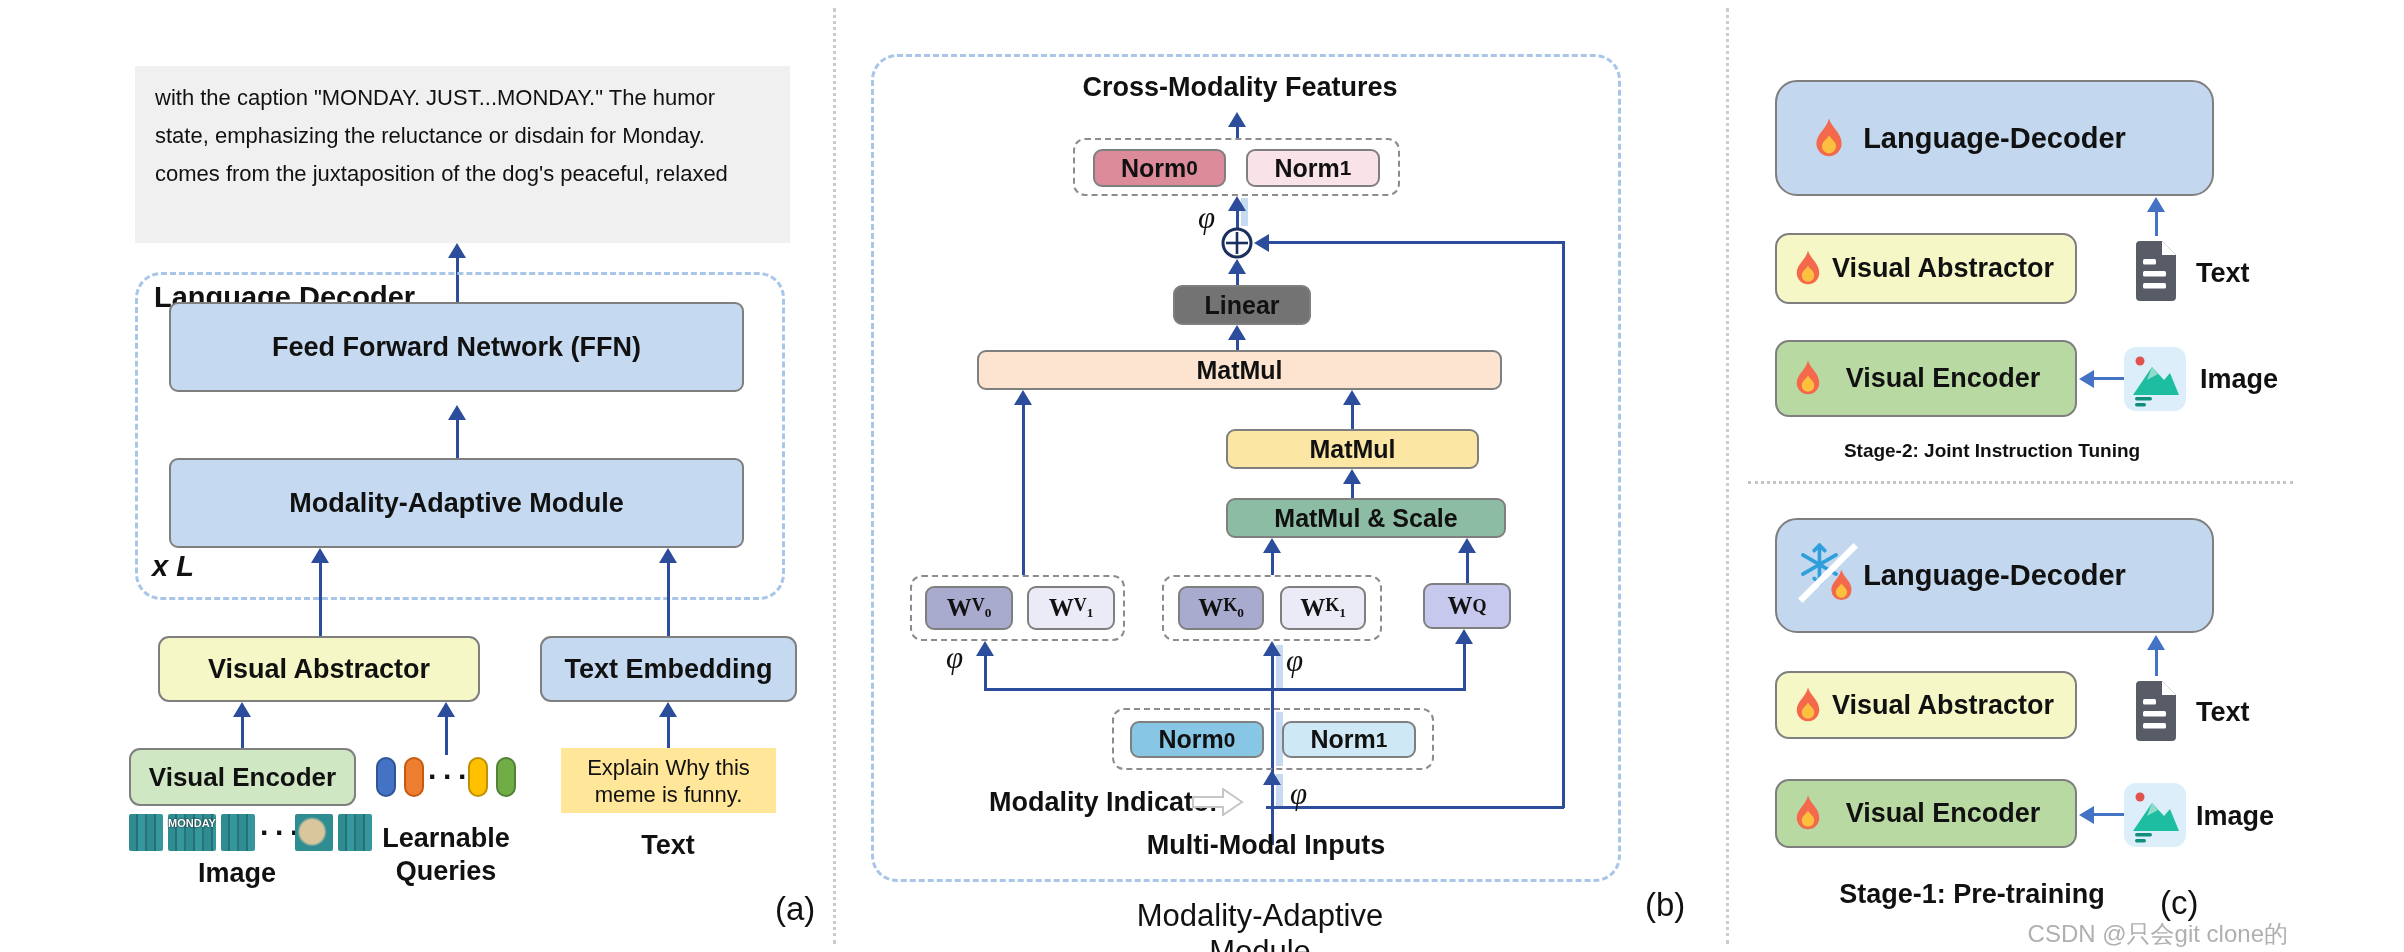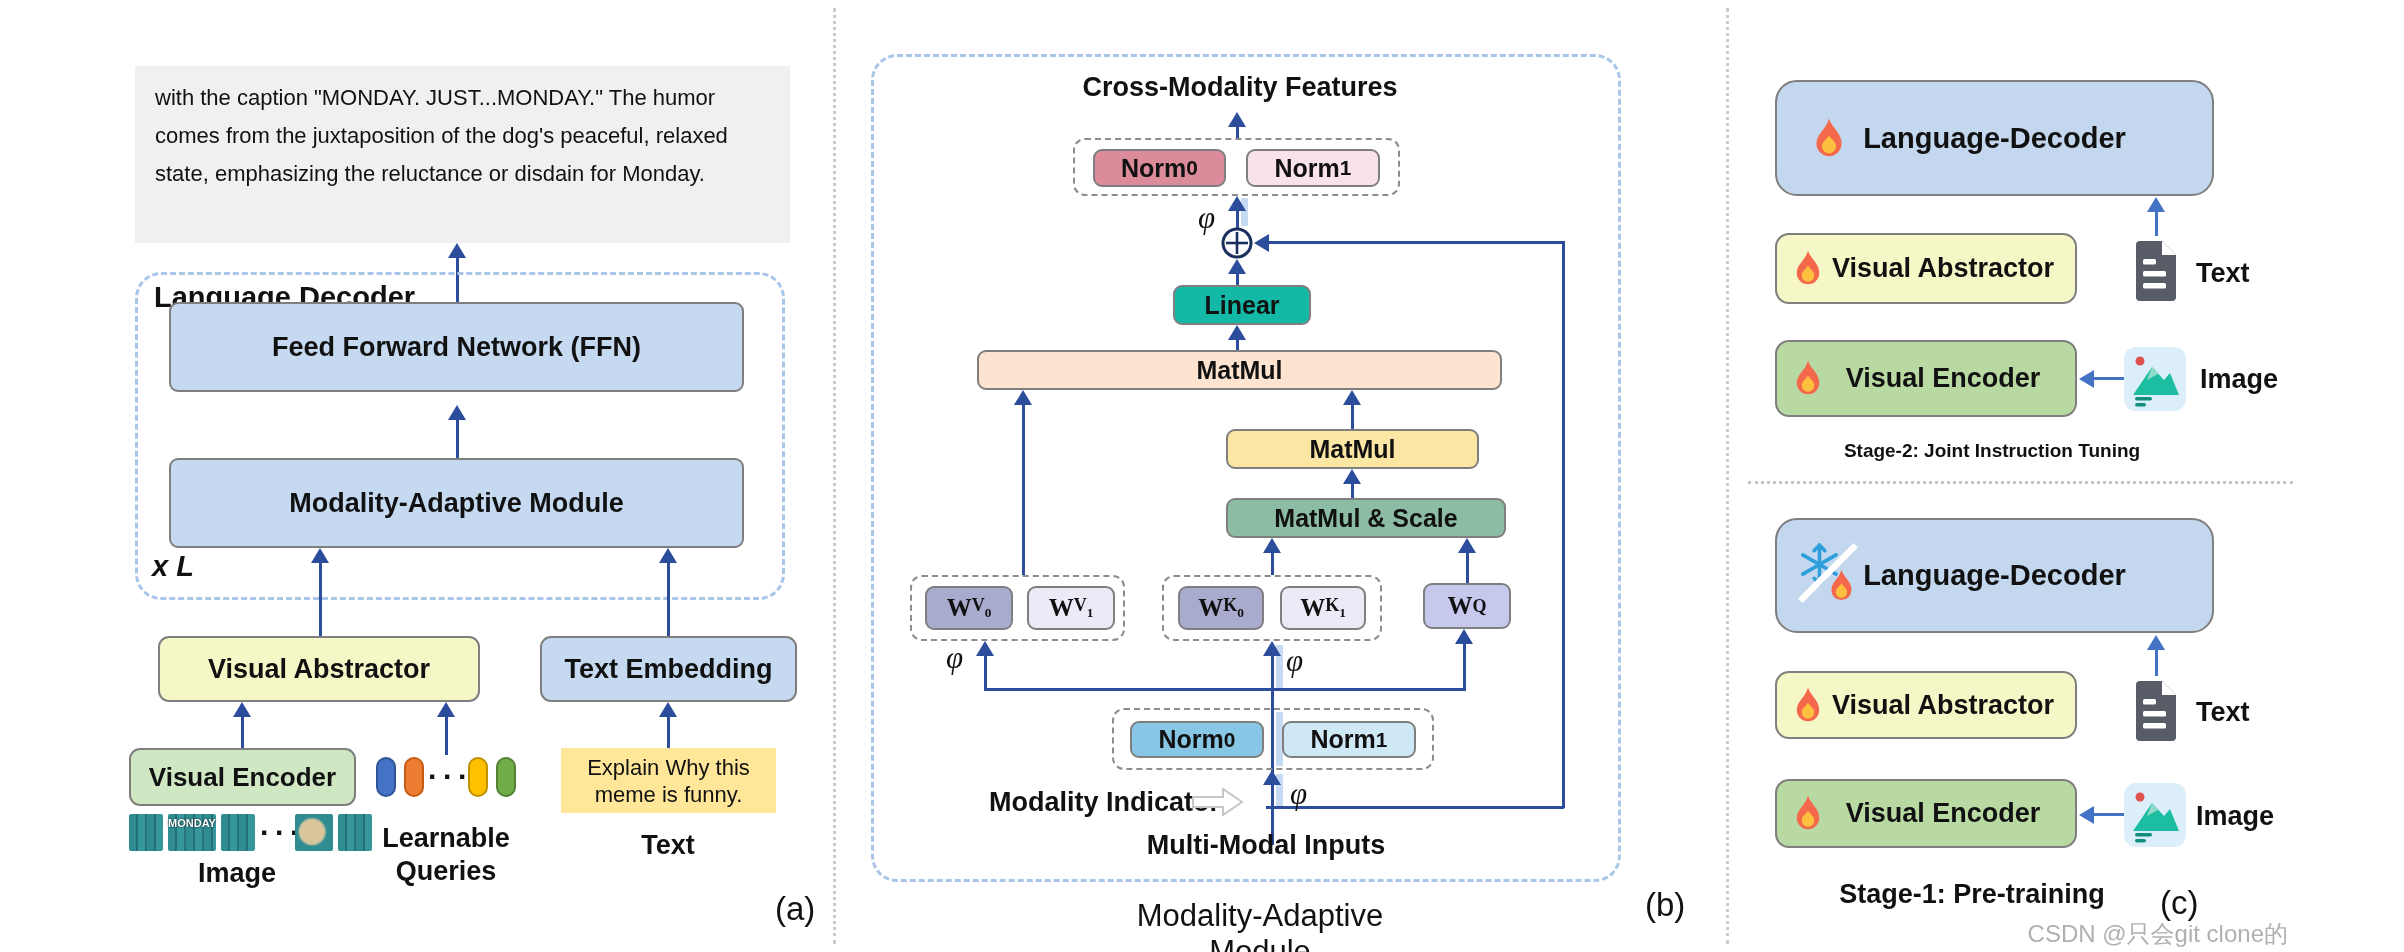--- a/index.html
+++ b/index.html
@@ -78,22 +78,22 @@
 
 <div id="root">
 
   <div class="divider" style="left:833px"></div>
   <div class="divider" style="left:1726px"></div>
 
   <div>
 
     <div class="abs" style="left:135px;top:66px;width:655px;height:177px;background:#f0f0f0;padding:13px 0 0 20px;box-sizing:border-box;font-size:22px;line-height:38px;">
       <div>with the caption "MONDAY. JUST...MONDAY." The humor</div>
+      <div>state, emphasizing the reluctance or disdain for Monday.</div>
       <div>comes from the juxtaposition of the dog's peaceful, relaxed</div>
-      <div>state, emphasizing the reluctance or disdain for Monday.</div>
     </div>
 
     <div class="au" style="left:448px;top:243px"></div>
     <div class="vl" style="left:456px;top:256px;height:60px"></div>
 
     <div class="dashblue" style="left:135px;top:272px;width:650px;height:328px"></div>
     <div class="abs" style="left:154px;top:281px;font-weight:bold;font-size:29px">Language Decoder</div>
 
     <div class="box" style="left:169px;top:302px;width:575px;height:90px;background:#c5d9f1;font-size:27px">
         <span>Feed Forward Network (FFN)</span>
@@ -194,21 +194,21 @@
     </svg>
 
     <div class="al" style="left:1254px;top:234px"></div>
     <div class="hl" style="left:1267px;top:241px;width:297px"></div>
     <div class="vl" style="left:1562px;top:241px;height:567px"></div>
     <div class="hl" style="left:1266px;top:806px;width:298px"></div>
 
     <div class="au" style="left:1228px;top:259px"></div>
     <div class="vl" style="left:1236px;top:272px;height:13px"></div>
 
-    <div class="box" style="left:1173px;top:285px;width:138px;height:40px;background:#14b8a6;font-size:25px">
+    <div class="box" style="left:1173px;top:285px;width:138px;height:40px;background:#737373;font-size:25px">
         <span>Linear</span>
       </div>
 
     <div class="au" style="left:1228px;top:325px"></div>
     <div class="vl" style="left:1236px;top:338px;height:12px"></div>
 
     <div class="box" style="left:977px;top:350px;width:525px;height:40px;background:#fce4d0;font-size:25px">
         <span>MatMul</span>
       </div>
 

